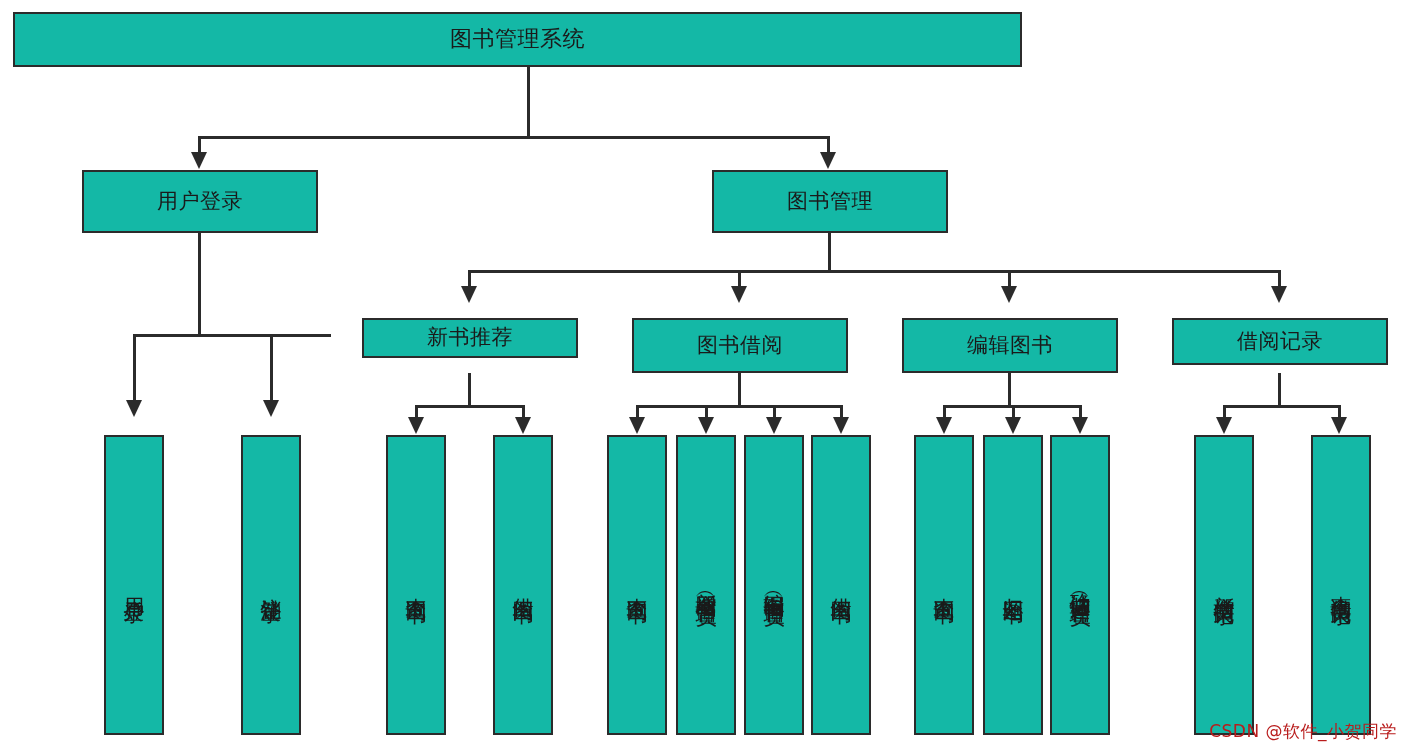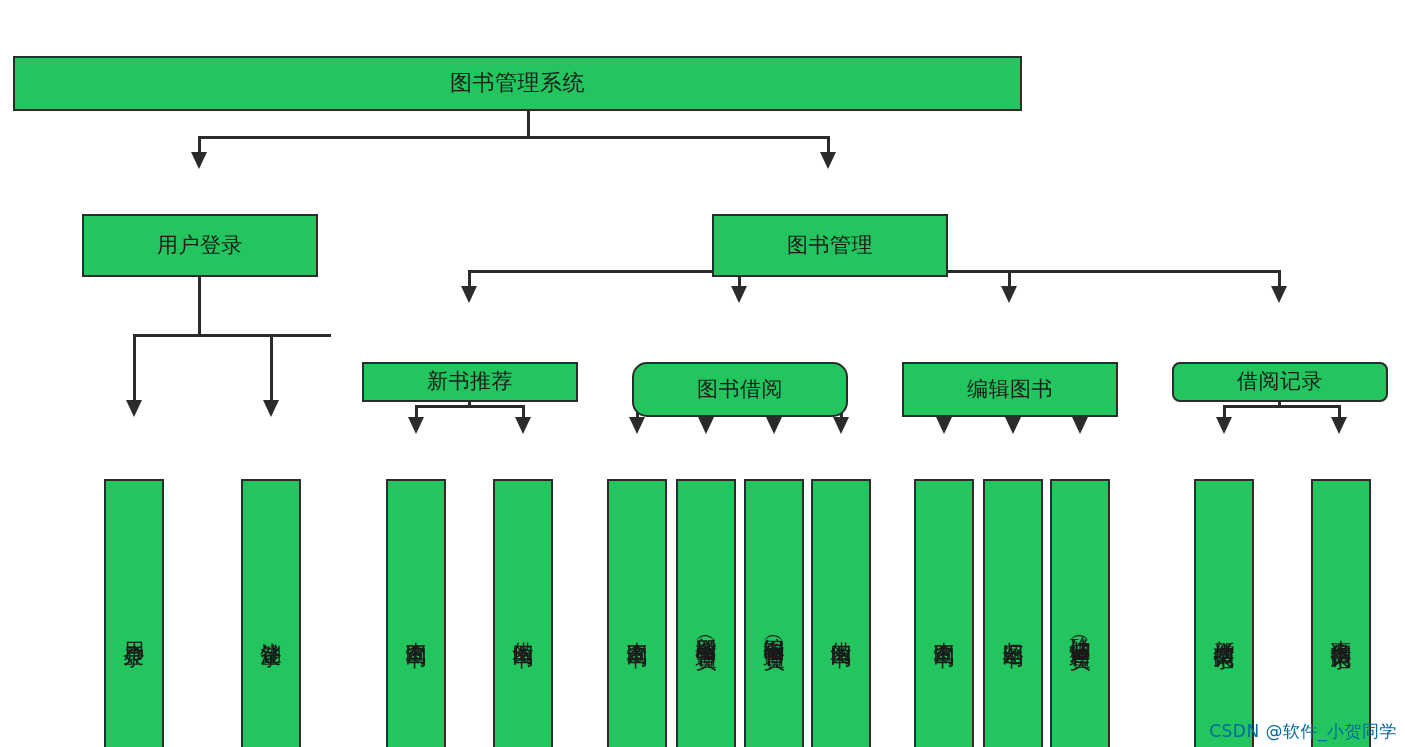--- a/index.html
+++ b/index.html
@@ -16,27 +16,26 @@
     width: 1405px;
     height: 747px;
     background: #ffffff;
     overflow: hidden;
   }
   
   .node {
     position: absolute;
     box-sizing: border-box;
     border: 2px solid #2b2b2b;
-    background: #22c55e;
+    background: #14b8a6;
     display: flex;
     align-items: center;
     justify-content: center;
     color: #1a1a1a;
     z-index: 3;
-    margin-top: 44px;
   }
   .node.h {
     font-size: 21px;
     letter-spacing: 0.5px;
     line-height: 1.1;
   }
   .node.root {
     font-size: 22px;
   }
   
@@ -70,21 +69,21 @@
     border-right: 8px solid transparent;
     border-top: 17px solid #2b2b2b;
     z-index: 2;
   }
   
   #watermark {
     position: absolute;
     right: 8px;
     bottom: 4px;
     font-size: 17px;
-    color: #0369a1;
+    color: #b91c1c;
     letter-spacing: 0.5px;
     z-index: 5;
     white-space: nowrap;
     user-select: none;
   }
 </style>
 </head>
 <body>
 
 <div id="canvas">
@@ -123,27 +122,27 @@
   <div class="ln v" style="left:738px; top:270px; width:3px; height:18px;"></div>
   <div class="arrow" style="left:731px; top:286px;"></div>
   <div class="ln v" style="left:1008px; top:270px; width:3px; height:18px;"></div>
   <div class="arrow" style="left:1001px; top:286px;"></div>
   <div class="ln v" style="left:1278px; top:270px; width:3px; height:18px;"></div>
   <div class="arrow" style="left:1271px; top:286px;"></div>
 
   <div class="node h" style="left:362px; top:318px; width:216px; height:40px;">
     <span>新书推荐</span>
   </div>
-  <div class="node h" style="left:632px; top:318px; width:216px; height:55px;border-radius:15px;">
+  <div class="node h" style="left:632px; top:318px; width:216px; height:55px;">
     <span>图书借阅</span>
   </div>
   <div class="node h" style="left:902px; top:318px; width:216px; height:55px;">
     <span>编辑图书</span>
   </div>
-  <div class="node h" style="left:1172px; top:318px; width:216px; height:40px;border-radius:8px;">
+  <div class="node h" style="left:1172px; top:318px; width:216px; height:47px;">
     <span>借阅记录</span>
   </div>
 
   <div class="ln v" style="left:468px; top:373px; width:3px; height:34px;"></div>
   <div class="ln h" style="left:415px; top:405px; width:110px; height:3px;"></div>
   <div class="ln v" style="left:415px; top:405px; width:3px; height:14px;"></div>
   <div class="arrow" style="left:408px; top:417px;"></div>
   <div class="ln v" style="left:522px; top:405px; width:3px; height:14px;"></div>
   <div class="arrow" style="left:515px; top:417px;"></div>
 

